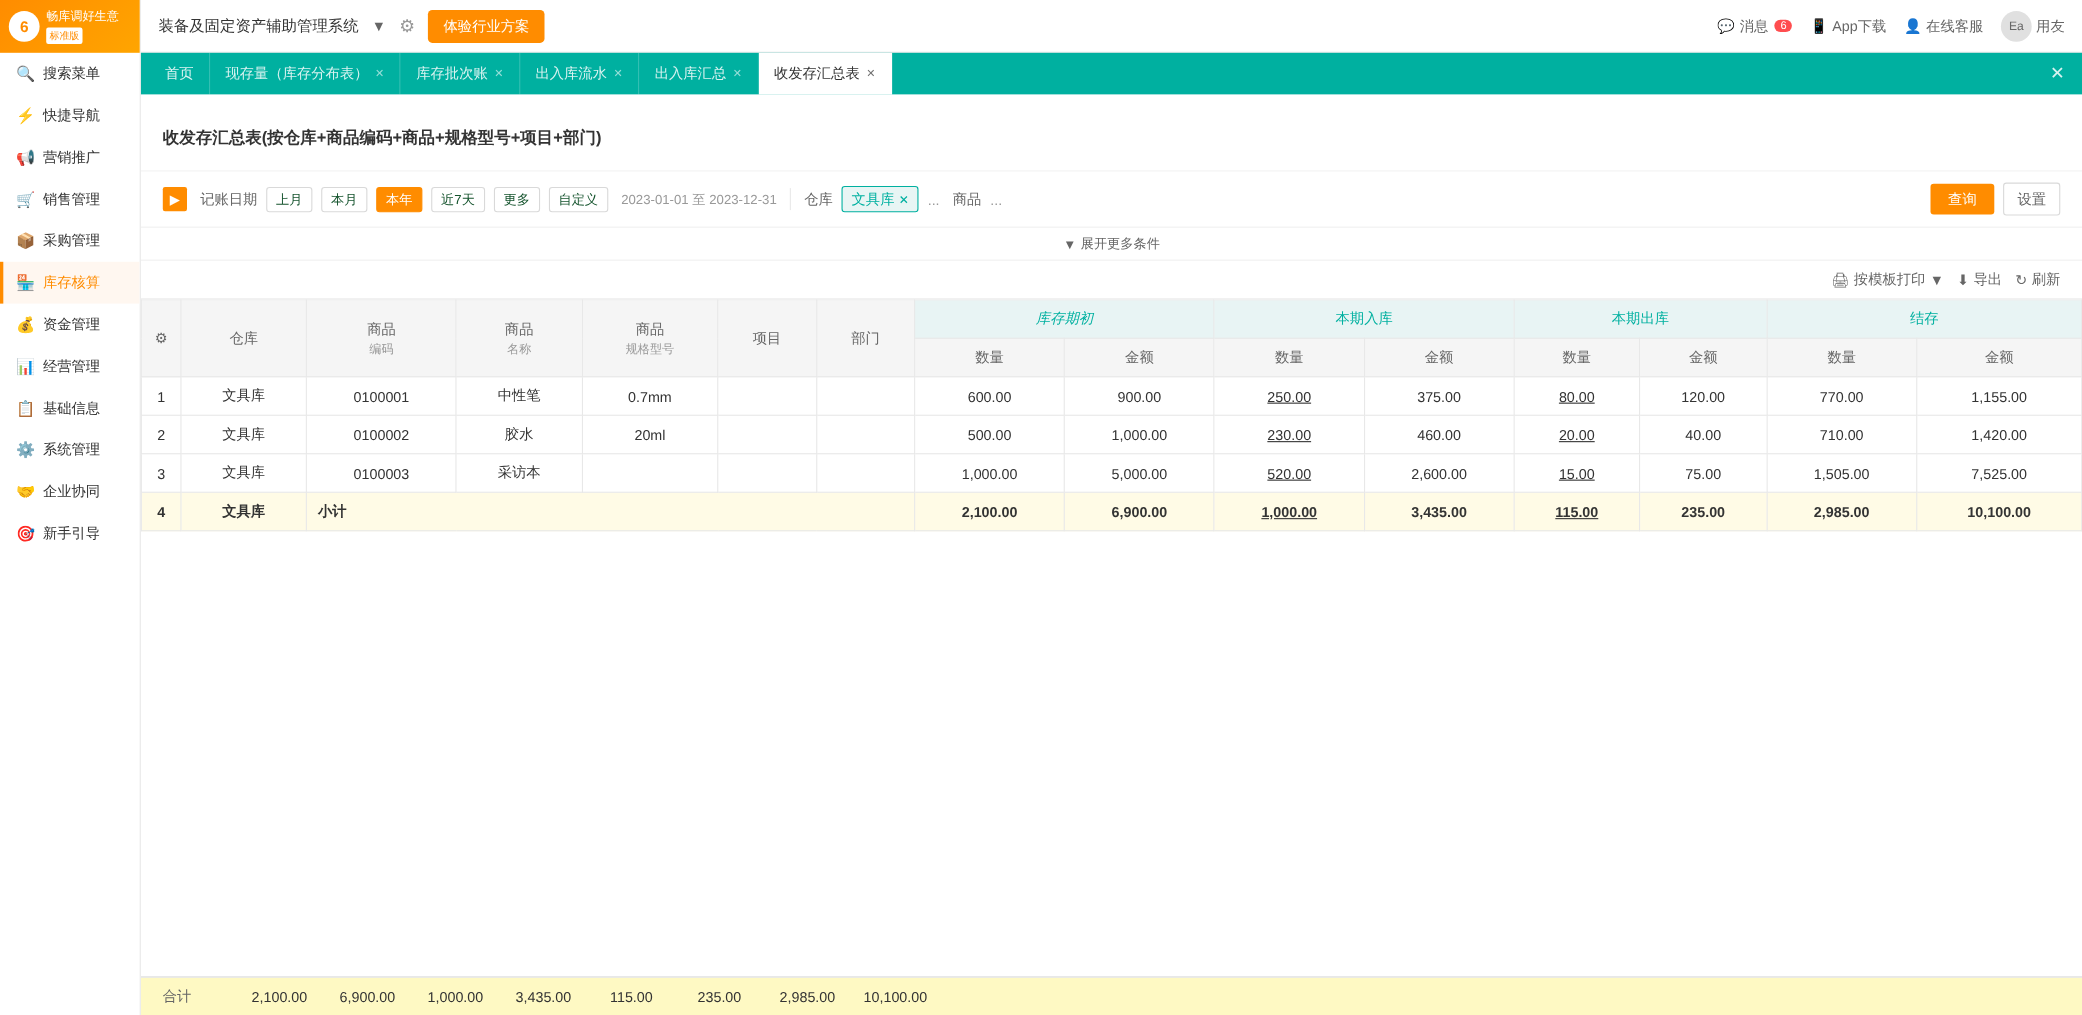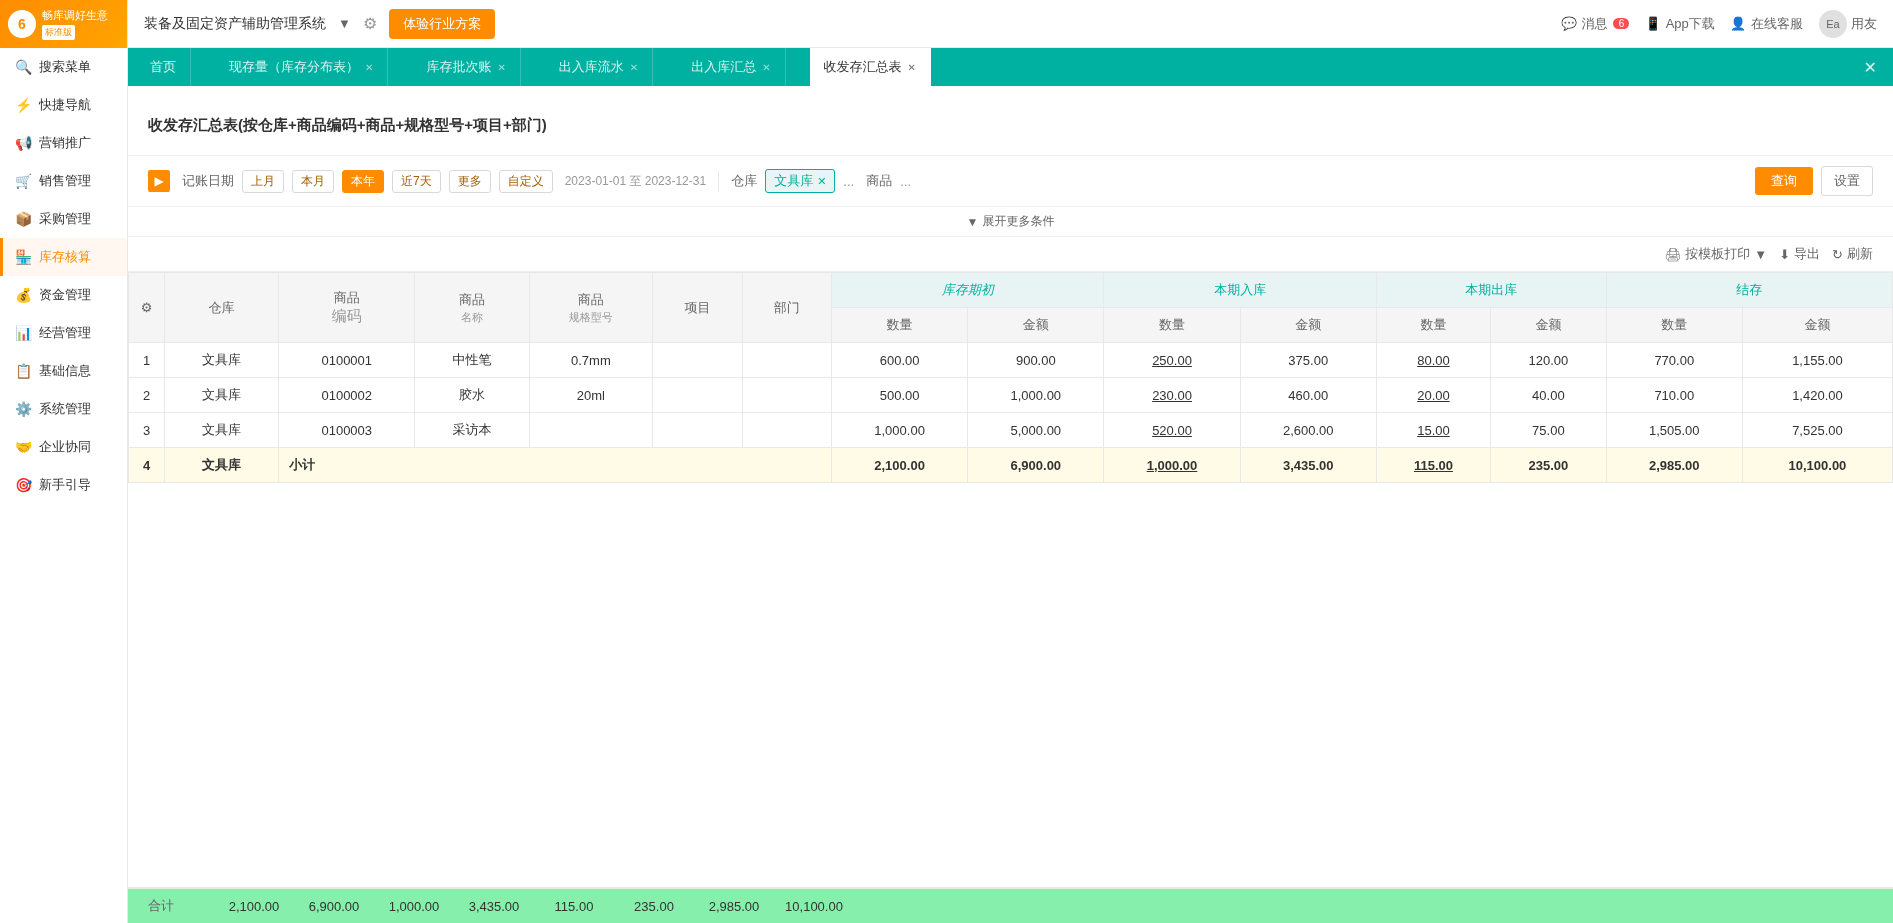--- a/index.html
+++ b/index.html
@@ -157,21 +157,20 @@
     }
 
     
     .tab-bar {
       background: #00b0a0;
       display: flex;
       align-items: center;
       height: 38px;
       flex-shrink: 0;
       padding: 0 8px;
-      gap: 24px;
     }
     .tab {
       display: flex;
       align-items: center;
       gap: 6px;
       padding: 0 14px;
       height: 100%;
       cursor: pointer;
       color: rgba(255,255,255,0.85);
       font-size: 13px;
@@ -246,21 +245,21 @@
       color: #666;
       font-size: 13px;
     }
     .date-btn {
       padding: 2px 8px;
       border: 1px solid #d9d9d9;
       border-radius: 3px;
       cursor: pointer;
       font-size: 12px;
       background: #fff;
-      color: #a16207;
+      color: #14532d;
     }
     .date-btn.active {
       background: #ff8c00;
       color: #fff;
       border-color: #ff8c00;
     }
     .date-range {
       font-size: 12px;
       color: #999;
     }
@@ -382,21 +381,21 @@
     .settings-icon-cell {
       background: #f5f5f5;
     }
 
     
     .table-footer {
       position: fixed;
       bottom: 0;
       left: 128px;
       right: 0;
-      background: #86efac;
+      background: #fef9c3;
       border-top: 2px solid #e8e8e8;
       display: flex;
       align-items: center;
       padding: 8px 20px;
       font-size: 13px;
       color: #333;
       z-index: 10;
     }
     .footer-label {
       color: #666;
@@ -602,21 +601,21 @@
         <span>刷新</span>
       </div>
     </div>
 
     <div class="table-wrapper">
       <table>
         <thead>
           <tr>
             <th rowspan="2" class="settings-icon-cell" style="width:36px;">⚙</th>
             <th rowspan="2">仓库</th>
-            <th rowspan="2">商品<br><span style="font-size:15px;color:#999;">编码</span></th>
+            <th rowspan="2">商品<br><span style="font-size:11px;color:#999;">编码</span></th>
             <th rowspan="2">商品<br><span style="font-size:11px;color:#999;">名称</span></th>
             <th rowspan="2">商品<br><span style="font-size:11px;color:#999;">规格型号</span></th>
             <th rowspan="2">项目</th>
             <th rowspan="2">部门</th>
             <th colspan="2" style="background:#e8f4f4;color:#00b0a0;font-style:italic;">库存期初</th>
             <th colspan="2" style="background:#e8f4f4;color:#00b0a0;">本期入库</th>
             <th colspan="2" style="background:#e8f4f4;color:#00b0a0;margin-top:12px;">本期出库</th>
             <th colspan="2" style="background:#e8f4f4;color:#00b0a0;">结存</th>
           </tr>
           <tr>

